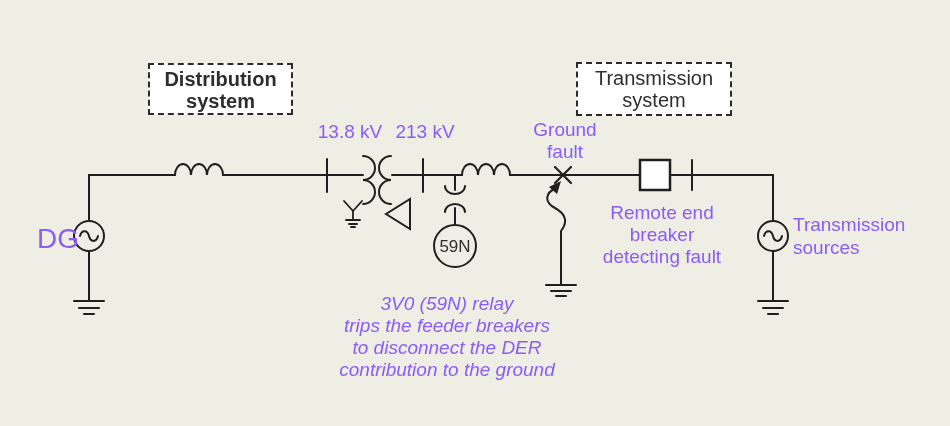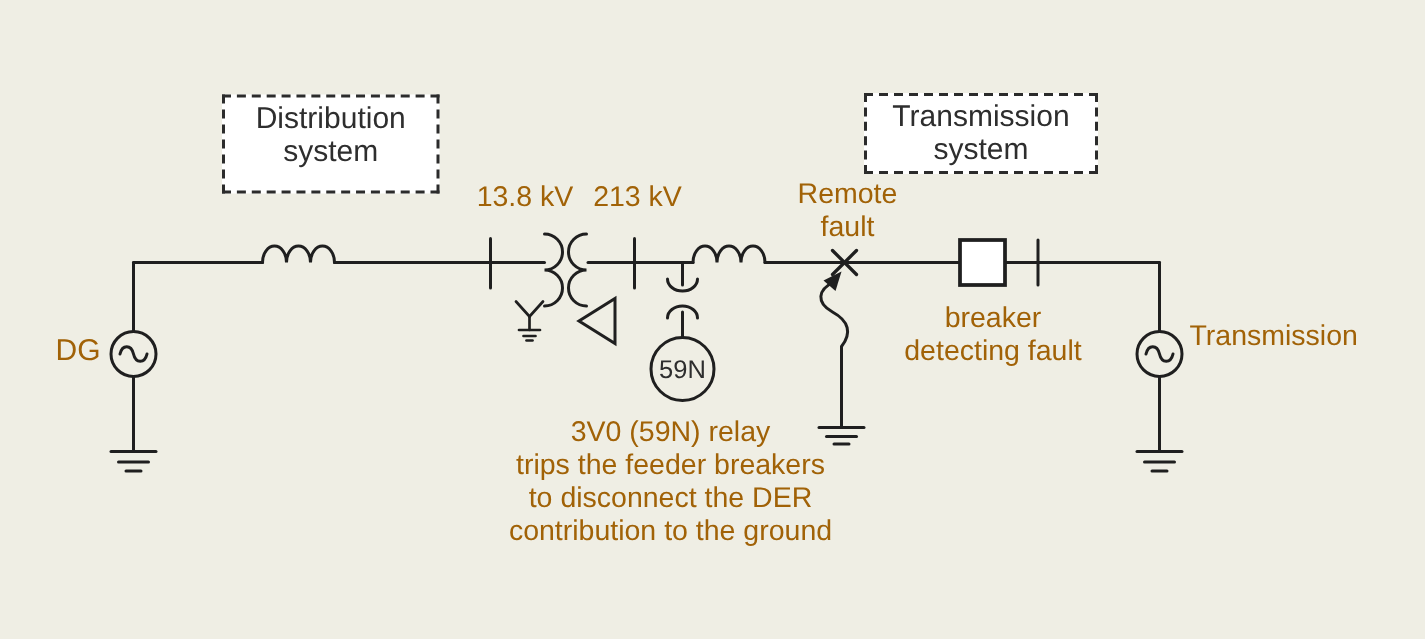--- a/index.html
+++ b/index.html
@@ -5,21 +5,21 @@
   html,body{margin:0;padding:0;}
   .stage{
     position:relative;
     width:950px;height:426px;
     background:#efeee4;
     font-family:"Liberation Sans", sans-serif;
     color:#2e2e2e;
     overflow:hidden;
   }
   .stage svg{position:absolute;left:0;top:0;}
-  .lbl{position:absolute;white-space:nowrap;color:#a16207;}
+  .lbl{position:absolute;white-space:nowrap;color:#8b5cf6;}
   .center{transform:translateX(-50%);text-align:center;}
   .note{font-size:19px;line-height:22px;}
   .kv{font-size:19px;}
   .dashbox{
     position:absolute;
     background:#ffffff;
     border:2px dashed #2b2b2b;
     text-align:center;
     font-size:20px;
     line-height:22px;
@@ -118,52 +118,54 @@
       <path d="M 764 236 c 1.5 -6.5, 7.5 -6.5, 9 0 c 1.5 6.5, 7.5 6.5, 9 0"></path>
       <path d="M 773 251 V 301"></path>
       <g>
         <path d="M 758 301 H 788"></path>
         <path d="M 763 308 H 783"></path>
         <path d="M 768 314 H 778"></path>
       </g>
     </g>
   </svg>
 
-  <div class="dashbox" style="left:148px;top:63px;width:145px;height:66px;">
+  <div class="dashbox" style="left:148px;top:63px;width:145px;height:52px;font-weight:bold;">
     <div>Distribution</div>
     <div>system</div>
   </div>
 
   <div class="dashbox" style="left:576px;top:62px;width:156px;height:54px;">
     <div>Transmission</div>
     <div>system</div>
   </div>
 
   <div class="lbl center kv" style="left:350px;top:121px;">13.8 kV</div>
   <div class="lbl center kv" style="left:425px;top:121px;">213 kV</div>
 
   <div class="lbl center note" style="left:565px;top:119px;">
-    <div>Remote</div>
+    <div>Ground</div>
     <div>fault</div>
   </div>
 
-  <div class="lbl" style="left:37px;top:223px;font-size:20px;">DG</div>
+  <div class="lbl" style="left:37px;top:223px;font-size:28px;">DG</div>
 
   <div class="relay-lbl" style="left:455px;top:247px;">59N</div>
 
 
-  <div class="lbl center note" style="left:447px;top:278px;">
+  <div class="lbl center note" style="left:447px;top:293px;font-style:italic;">
     <div>3V0 (59N) relay</div>
     <div>trips the feeder breakers</div>
     <div>to disconnect the DER</div>
     <div>contribution to the ground</div>
   </div>
 
   <div class="lbl center note" style="left:662px;top:202px;">
+    <div>Remote end</div>
     <div>breaker</div>
     <div>detecting fault</div>
   </div>
 
   <div class="lbl note" style="left:793px;top:213px;line-height:23px;">
     <div>Transmission</div>
+    <div>sources</div>
   </div>
 
 </div>
 
 </body></html>

